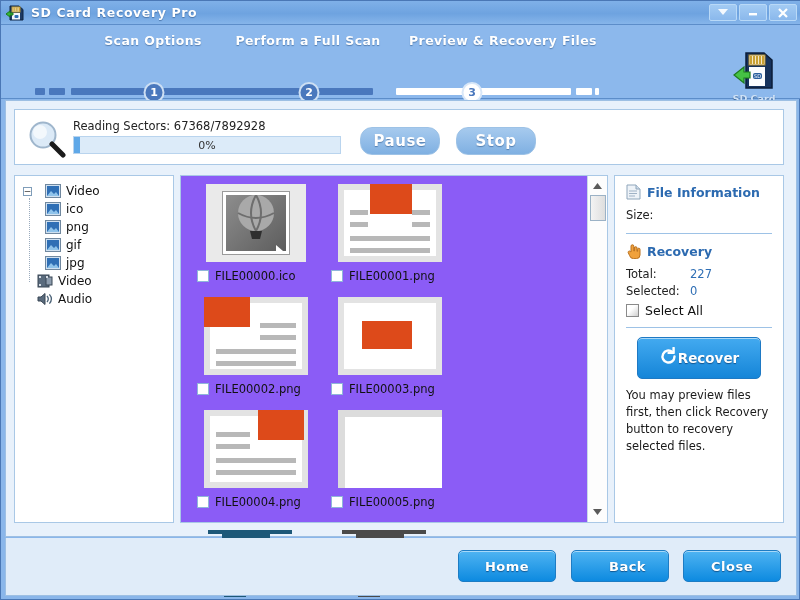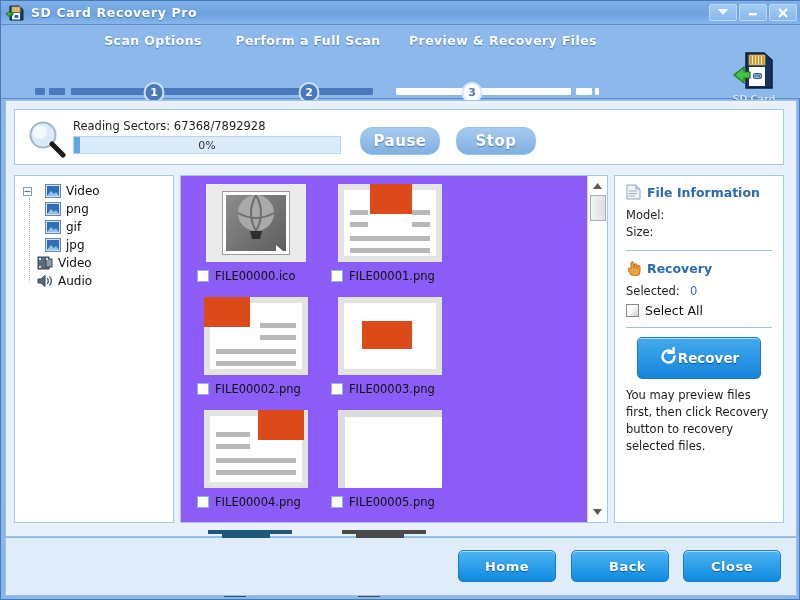--- a/index.html
+++ b/index.html
@@ -362,20 +362,30 @@
       </div>
 
       <div class="tnode child">
         <span class="ticon">
           <svg width="16" height="14" viewBox="0 0 16 14">
               <rect x="0.5" y="0.5" width="15" height="13" fill="#cfe0f0" stroke="#70889f"></rect>
               <rect x="2" y="2" width="12" height="10" fill="#2f6fb5"></rect>
               <path d="M2 12 l4-5 3 3 2-2 3 4 z" fill="#8fc3ea"></path>
             </svg>
         </span>
+        <span class="tlabel">ico</span>
+      </div>
+      <div class="tnode child">
+        <span class="ticon">
+          <svg width="16" height="14" viewBox="0 0 16 14">
+              <rect x="0.5" y="0.5" width="15" height="13" fill="#cfe0f0" stroke="#70889f"></rect>
+              <rect x="2" y="2" width="12" height="10" fill="#2f6fb5"></rect>
+              <path d="M2 12 l4-5 3 3 2-2 3 4 z" fill="#8fc3ea"></path>
+            </svg>
+        </span>
         <span class="tlabel">png</span>
       </div>
       <div class="tnode child">
         <span class="ticon">
           <svg width="16" height="14" viewBox="0 0 16 14">
               <rect x="0.5" y="0.5" width="15" height="13" fill="#cfe0f0" stroke="#70889f"></rect>
               <rect x="2" y="2" width="12" height="10" fill="#2f6fb5"></rect>
               <path d="M2 12 l4-5 3 3 2-2 3 4 z" fill="#8fc3ea"></path>
             </svg>
         </span>
@@ -568,37 +578,37 @@
               <path d="M1 1 h9 l4 4 v10 h-13 z" fill="#eef3f8" stroke="#8fa6bb"></path>
               <path d="M10 1 v4 h4" fill="#cfdcea" stroke="#8fa6bb"></path>
               <g stroke="#9fb2c5">
                 <path d="M3 7 h8 M3 9.5 h8 M3 12 h6"></path>
               </g>
             </svg>
         </span>
         <span class="sec-title">File Information</span>
       </div>
       <div class="kv">
-        <span class="k">Model:</span>
-        <span class="v"></span>
-      </div>
-      <div class="kv">
         <span class="k">Size:</span>
         <span class="v"></span>
       </div>
 
       <div class="hr"></div>
 
       <div class="sec-head">
         <span class="sec-icon">
           <svg width="15" height="16" viewBox="0 0 15 16">
               <path d="M5 9 V3.2 a1.4 1.4 0 0 1 2.8 0 V8 h.6 V5 a1.3 1.3 0 0 1 2.6 0 v3.4 h.6 V6.4 a1.2 1.2 0 0 1 2.4 0 V12 a3.6 3.6 0 0 1-3.6 3.6 H7.4 A4 4 0 0 1 3.6 12.6 L2.2 9.6 a1.2 1.2 0 0 1 2-1.2 z" fill="#f0a13c" stroke="#b9701d"></path>
             </svg>
         </span>
         <span class="sec-title">Recovery</span>
+      </div>
+      <div class="kv">
+        <span class="k">Total:</span>
+        <span class="v">227</span>
       </div>
       <div class="kv">
         <span class="k">Selected:</span>
         <span class="v">0</span>
       </div>
       <div class="selall">
         <span class="selall-box"></span>
         <span>Select All</span>
       </div>
 

